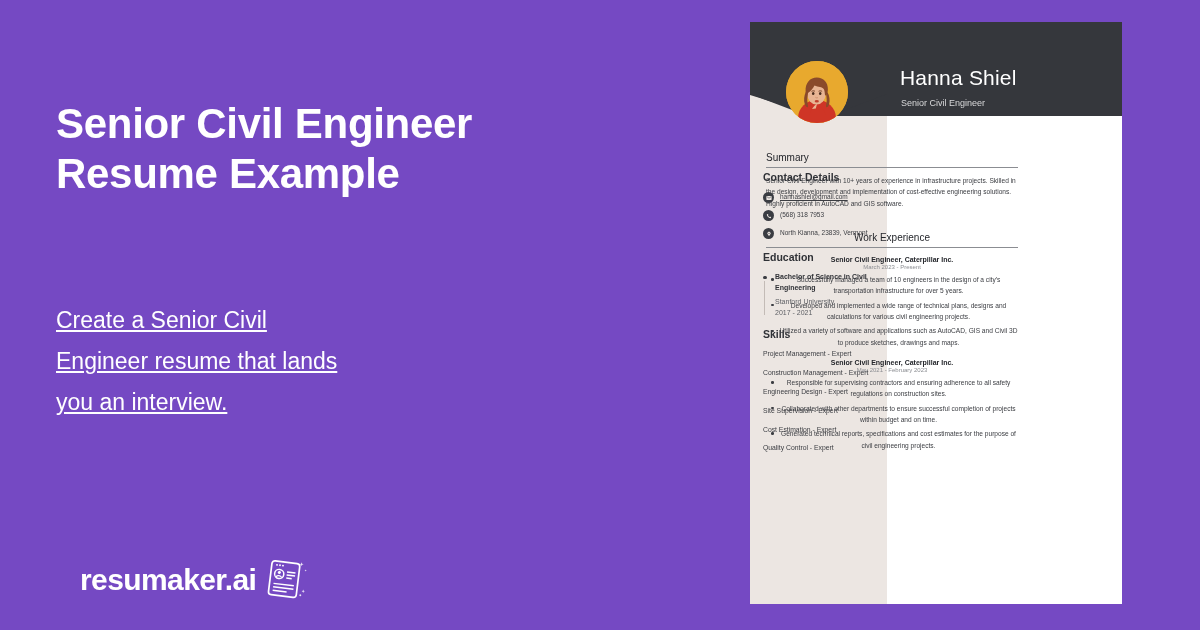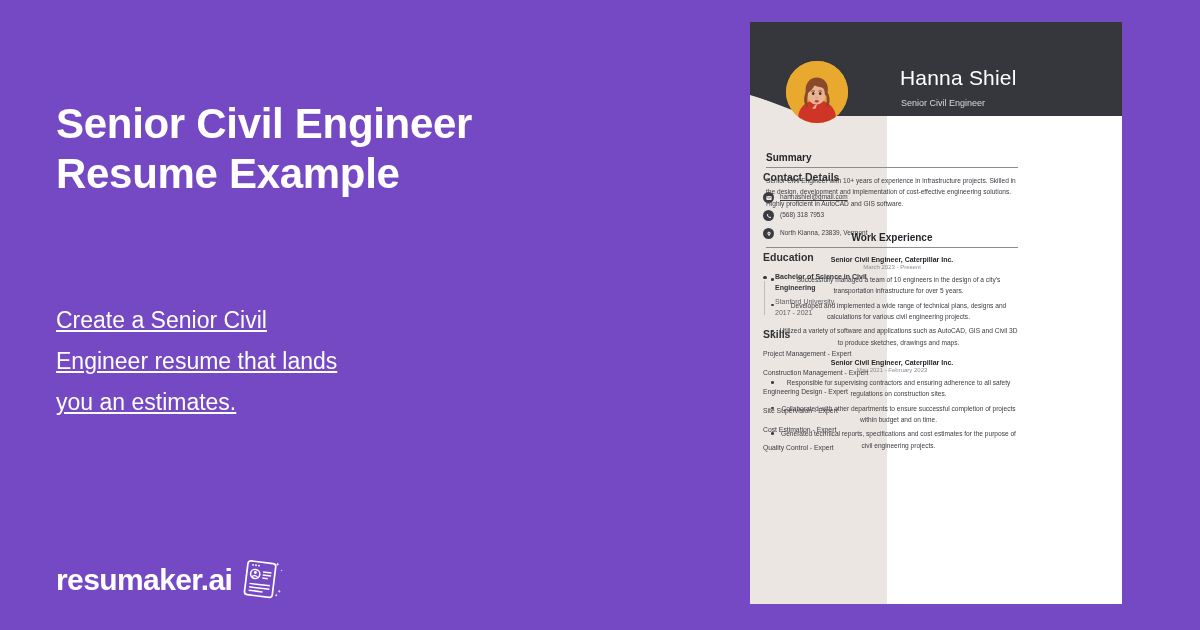--- a/index.html
+++ b/index.html
@@ -28,21 +28,21 @@
     color:#ffffff;
     font-size:23px;
     font-weight:400;
     line-height:1.78;
     text-decoration:underline;
   }
 
   
   .logo { position:absolute; left:56px; top:554px; display:flex; align-items:center; }
   .logo-word {
-    color:#ffffff; font-size:30px; font-weight:bold; letter-spacing:-0.6px;
+    color:#ffffff; font-size:30px; font-weight:bold; letter-spacing:-0.6px;margin-left:24px;
   }
   .logo-mark { position:relative; width:52px; height:52px; margin-left:1px; }
   .logo-mark svg { display:block; }
 
   
   .resume {
     position:absolute; left:750px; top:22px;
     width:372px; height:582px;
     background:#ffffff;
     overflow:hidden;
@@ -112,21 +112,21 @@
   }
   .edu-deg { font-size:7px; font-weight:bold; color:#2f3136; line-height:1.55; }
   .edu-sch { font-size:7px; color:#5d5f64; line-height:1.6; margin-top:2px; }
   .edu-yr  { font-size:7px; color:#5d5f64; line-height:1.6; }
 
   .skill { font-size:6.8px; color:#3b3d42; line-height:1.6; margin-bottom:8px; }
 
   
   .mn { position:absolute; left:16px; top:0; width:252px; }
   .mn-h {
-    font-size:10px; font-weight:bold; color:#24262b;
+    font-size:10px; font-weight:normal; color:#24262b;
     padding-bottom:4px; border-bottom:1px solid #8b8d92; margin-bottom:7px;
   }
   .mn-p { font-size:6.6px; color:#3b3d42; line-height:1.72; }
   .job-title { font-size:7px; font-weight:bold; color:#24262b; }
   .job-date { font-size:6px; color:#8b8d92; margin-top:1px; margin-bottom:4px; }
   .job-ul { list-style:none; margin:0; padding:0; }
   .job-li {
     position:relative; padding-left:13px;
     font-size:6.6px; color:#3b3d42; line-height:1.72; margin-bottom:3px;
   }
@@ -141,21 +141,21 @@
 <div class="promo">
 
   <div class="promo-title">
     <div>Senior Civil Engineer</div>
     <div>Resume Example</div>
   </div>
 
   <div class="promo-sub">
     <div>Create a Senior Civil</div>
     <div>Engineer resume that lands</div>
-    <div>you an estimates.</div>
+    <div>you an interview.</div>
   </div>
 
   <div class="logo">
     <span class="logo-word">resumaker.ai</span>
     <span class="logo-mark">
       <svg width="52" height="52" viewBox="0 0 52 52" fill="none">
         <g transform="rotate(7 26 26)">
           <rect x="13" y="8" width="28" height="34" rx="3" stroke="#ffffff" stroke-width="1.7" fill="none"></rect>
           <circle cx="21.5" cy="20.5" r="4.6" stroke="#ffffff" stroke-width="1.5" fill="none"></circle>
           <circle cx="21.5" cy="18.9" r="1.5" fill="#ffffff"></circle>

